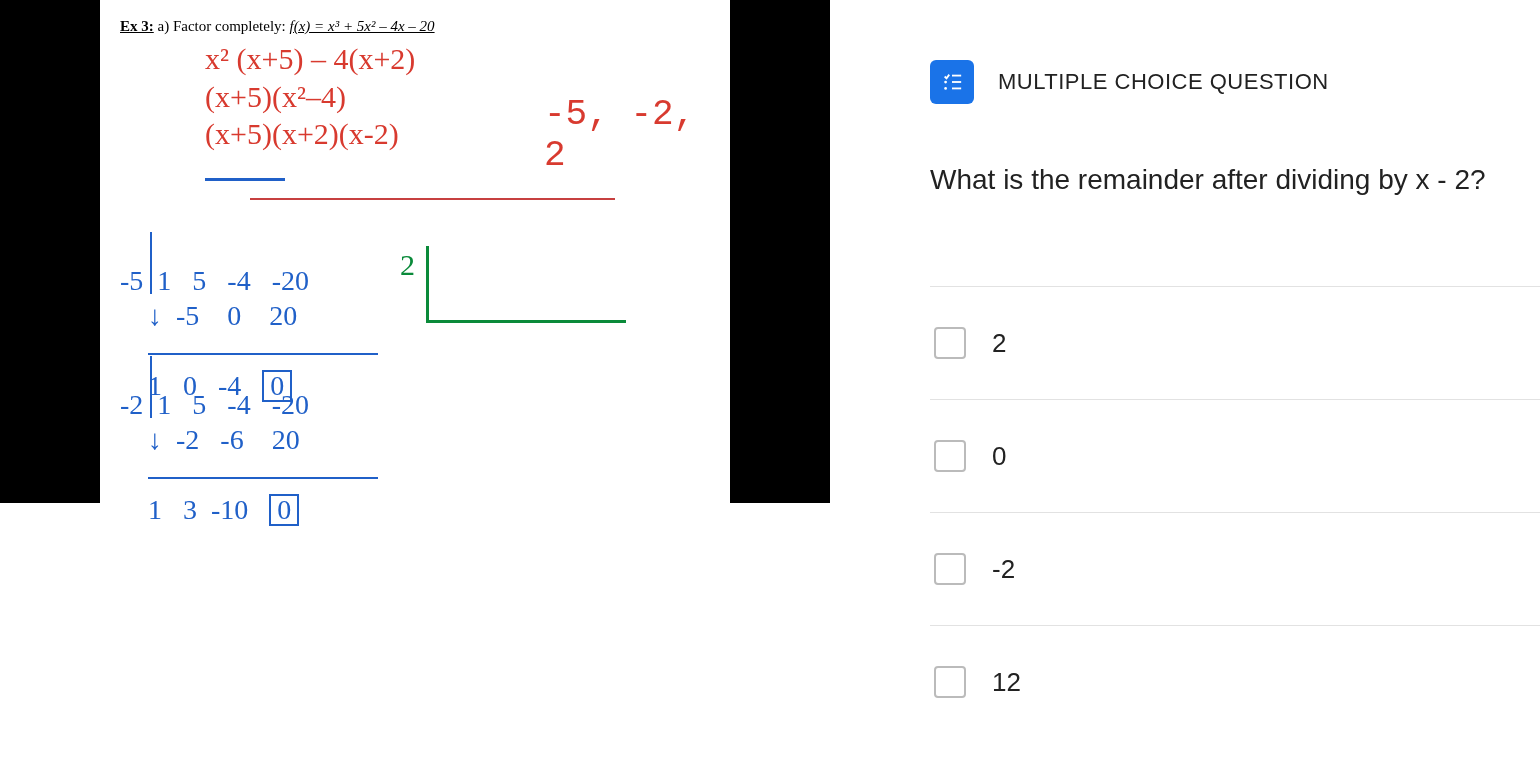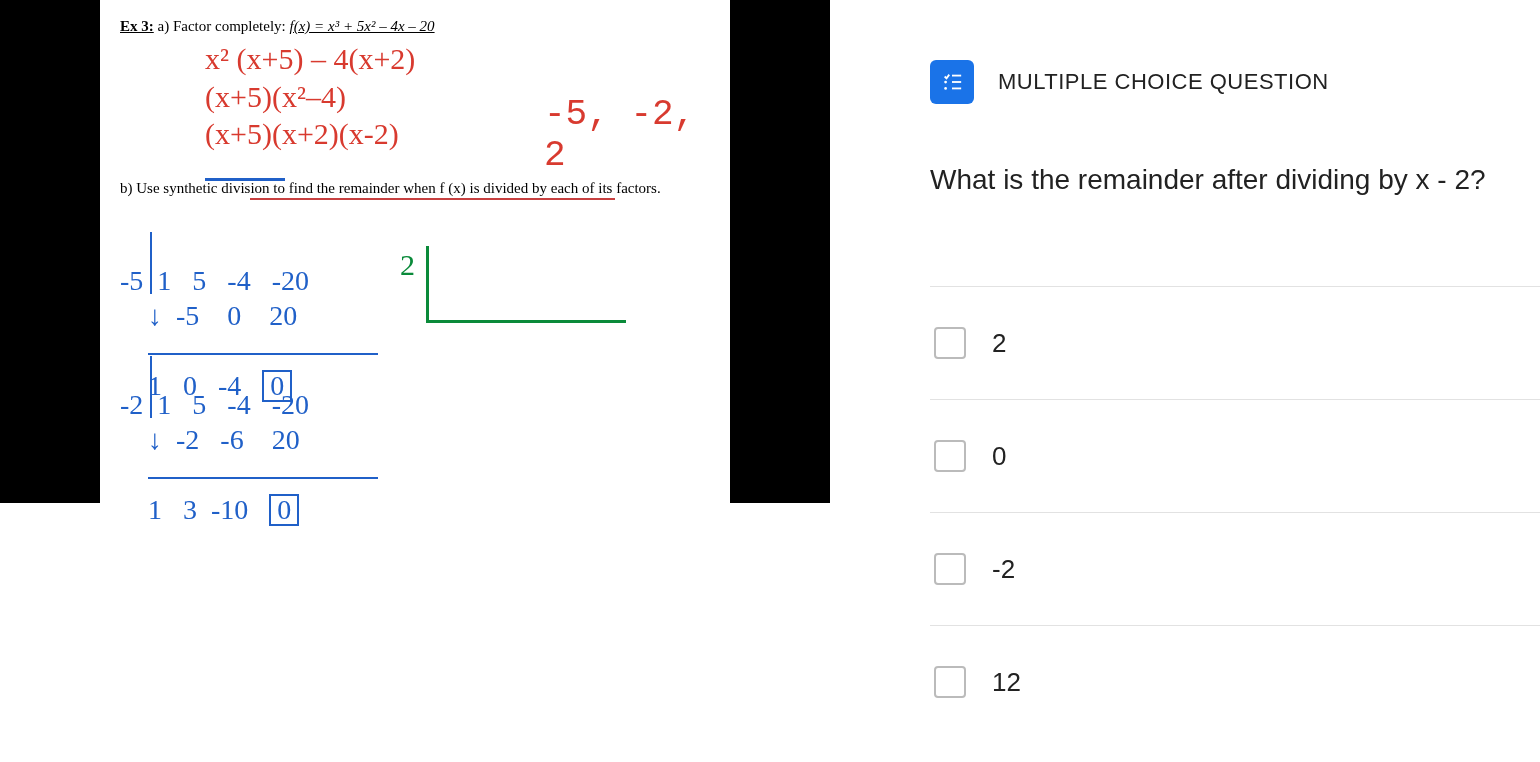--- a/index.html
+++ b/index.html
@@ -107,21 +107,20 @@
         <div class="hand-red factoring">
           <div>x² (x+5) – 4(x+2)</div>
           <div>(x+5)(x²–4)</div>
           <div>(x+5)(x+2)(x-2)</div>
         </div>
         <div class="final-underline-blue"></div>
 
         <div class="hand-red roots">-5, -2, 2</div>
 
         <div class="printed prompt-b">
-          <span>b) Use synthetic division to find the remainder when f (x) is divided by each of its factors.</span>
           <div class="prompt-b-underline"></div>
         </div>
 
         <div class="synth-l1"></div>
         <div class="hand-blue synth" style="top:228px;">
 <span>-5</span>  <span>1   5   -4   -20</span>
     <span>↓  -5    0    20</span>
     <span class="bar"></span>
     <span>1   0   -4   </span><span class="box">0</span>
         </div>

